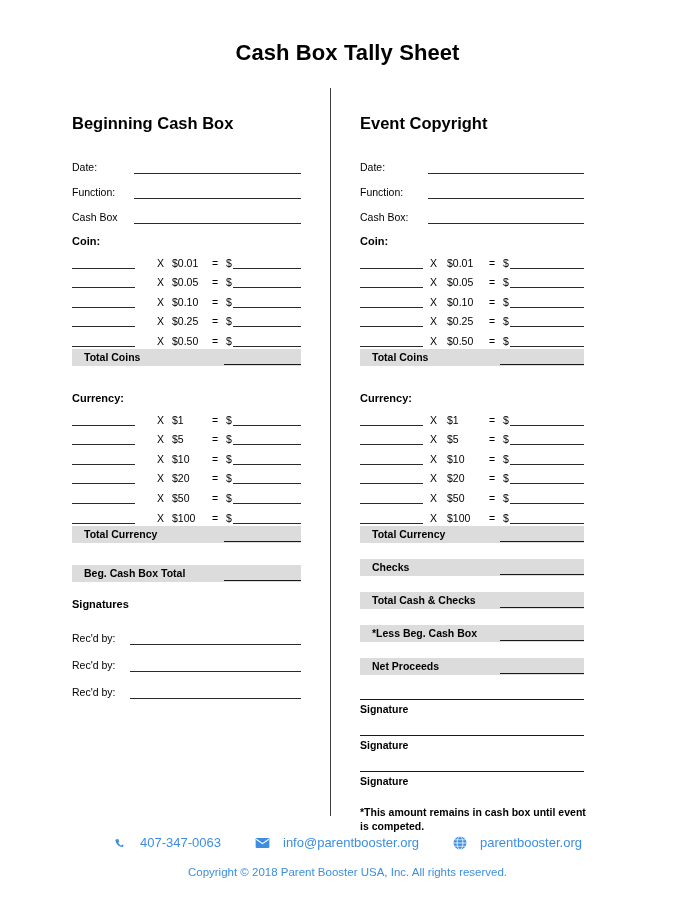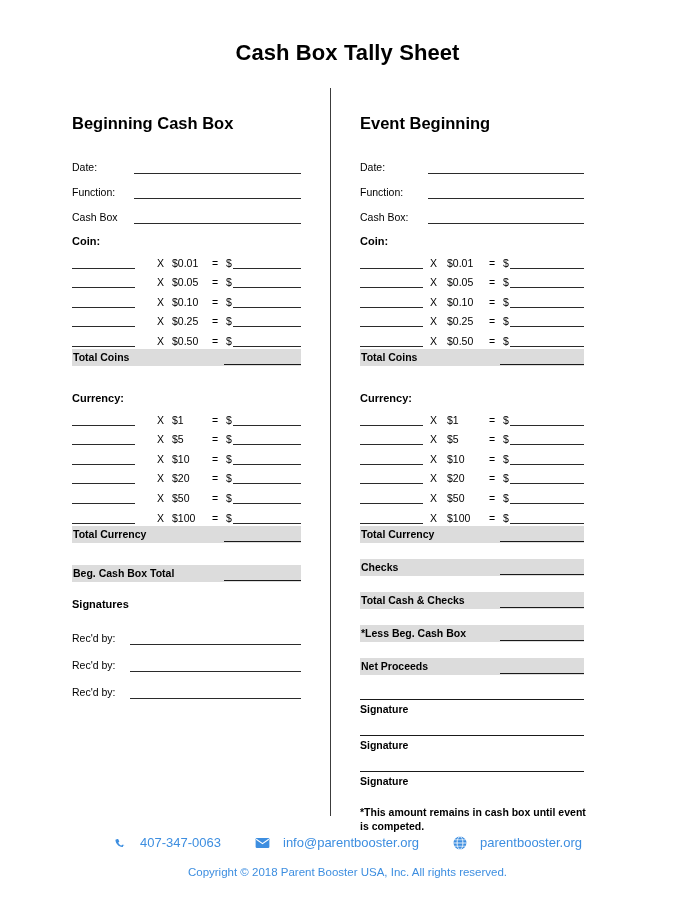--- a/index.html
+++ b/index.html
@@ -121,21 +121,21 @@
 
   
   .total-bar {
     position: relative;
     background: #dcdcdc;
     height: 17px;
     display: flex;
     align-items: center;
     font-size: 10.5px;
     font-weight: bold;
-    padding-left: 1px;
+    padding-left: 12px;
     margin-top: 2px;
   }
   .total-bar .tb-label { flex: none; white-space: nowrap; }
   .total-bar .tb-line {
     position: absolute;
     bottom: 1px;
     height: 0;
     border-bottom: 1.6px solid #1a1a1a;
   }
   .col-left  .total-bar .tb-line { left: 152px; right: 0; }
@@ -370,21 +370,21 @@
       <span class="sig-line"></span>
     </div>
     <div class="sig-row">
       <span class="sig-label">Rec'd by:</span>
       <span class="sig-line"></span>
     </div>
   </div>
 
   <div class="col col-right">
 
-    <div class="col-title">Event Beginning</div>
+    <div class="col-title">Event Copyright</div>
 
     <div class="field-row">
       <span class="field-label">Date:</span>
       <span class="field-line"></span>
     </div>
     <div class="field-row">
       <span class="field-label">Function:</span>
       <span class="field-line"></span>
     </div>
     <div class="field-row">

